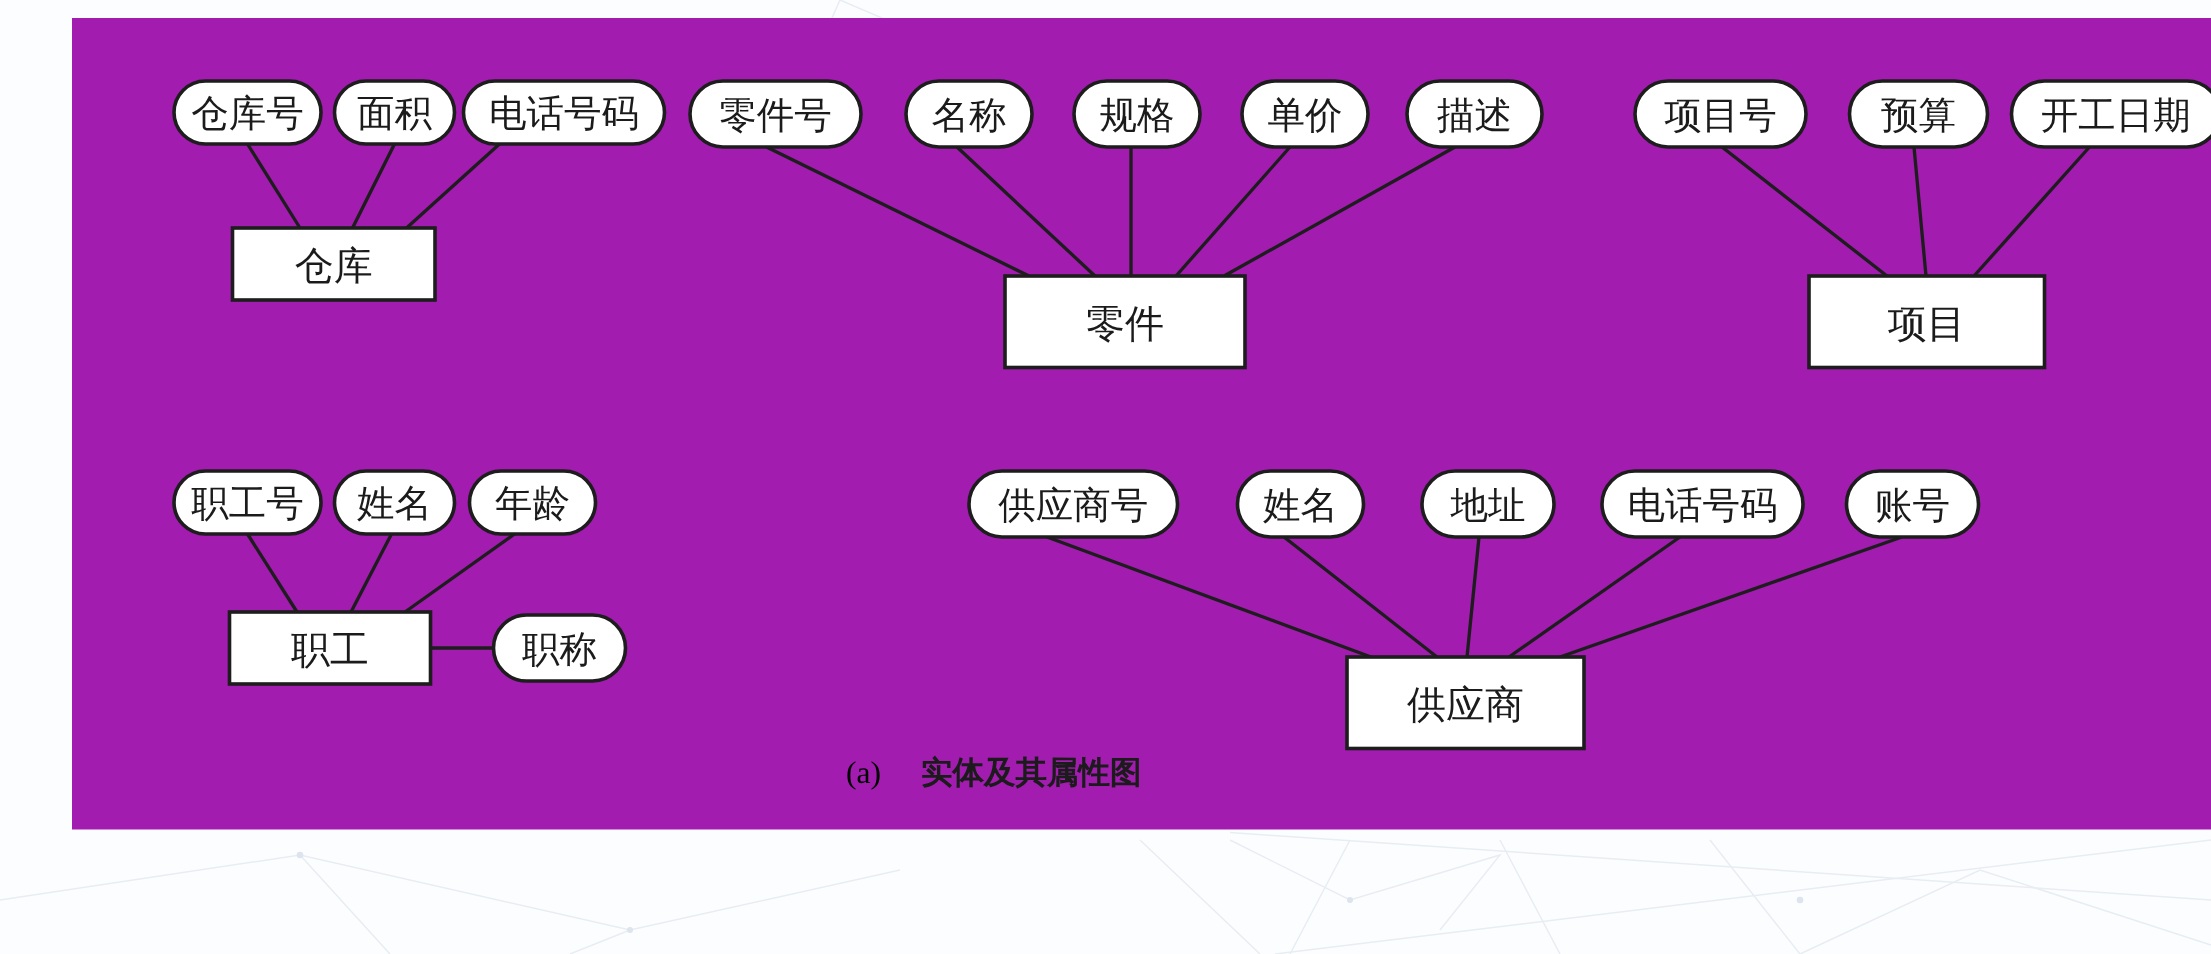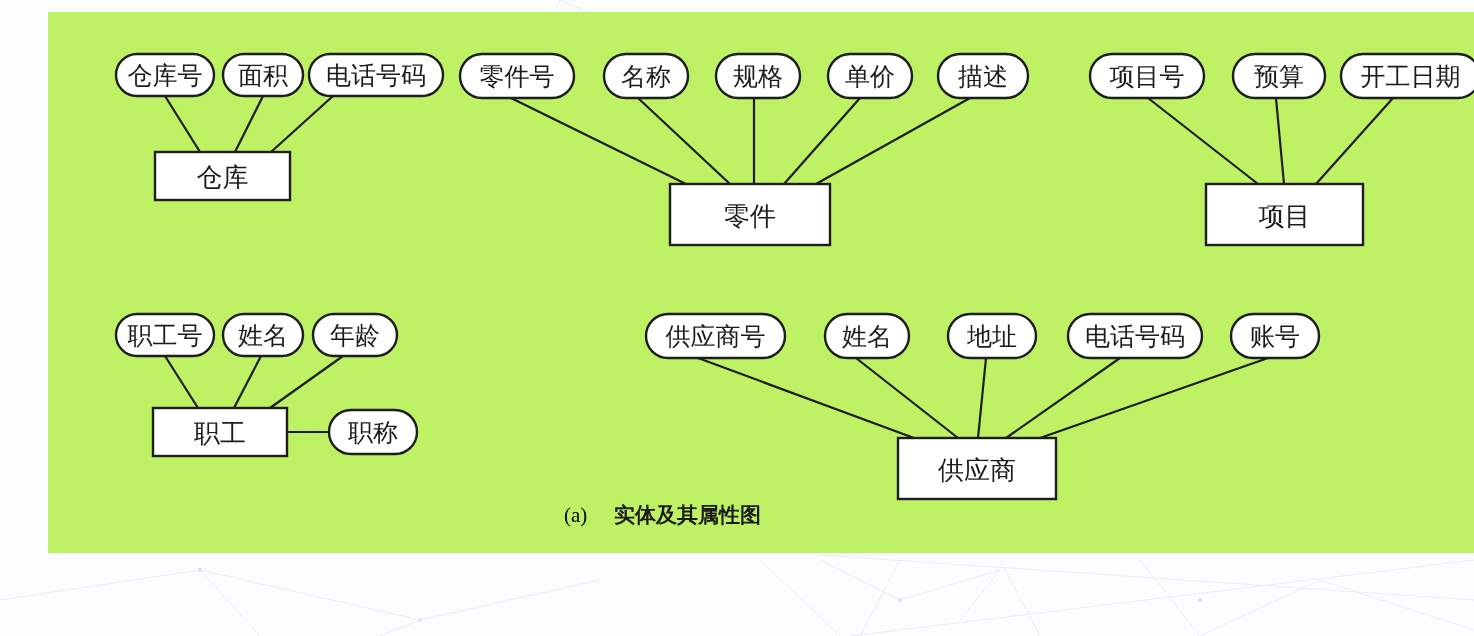--- a/index.html
+++ b/index.html
@@ -25,21 +25,21 @@
     inset: 0;
     pointer-events: none;
   }
   
   #figure-panel {
     position: absolute;
     left: 48px;
     top: 12px;
     width: 1426px;
     height: 541px;
-    background: #bef264;
+    background: #a21caf;
   }
   #diagram-svg {
     position: absolute;
     left: 0;
     top: 0;
   }
   .ent-label, .attr-label, .caption-text {
     font-family: "Liberation Serif", "DejaVu Serif", serif;
     fill: #1b1b1b;
   }

